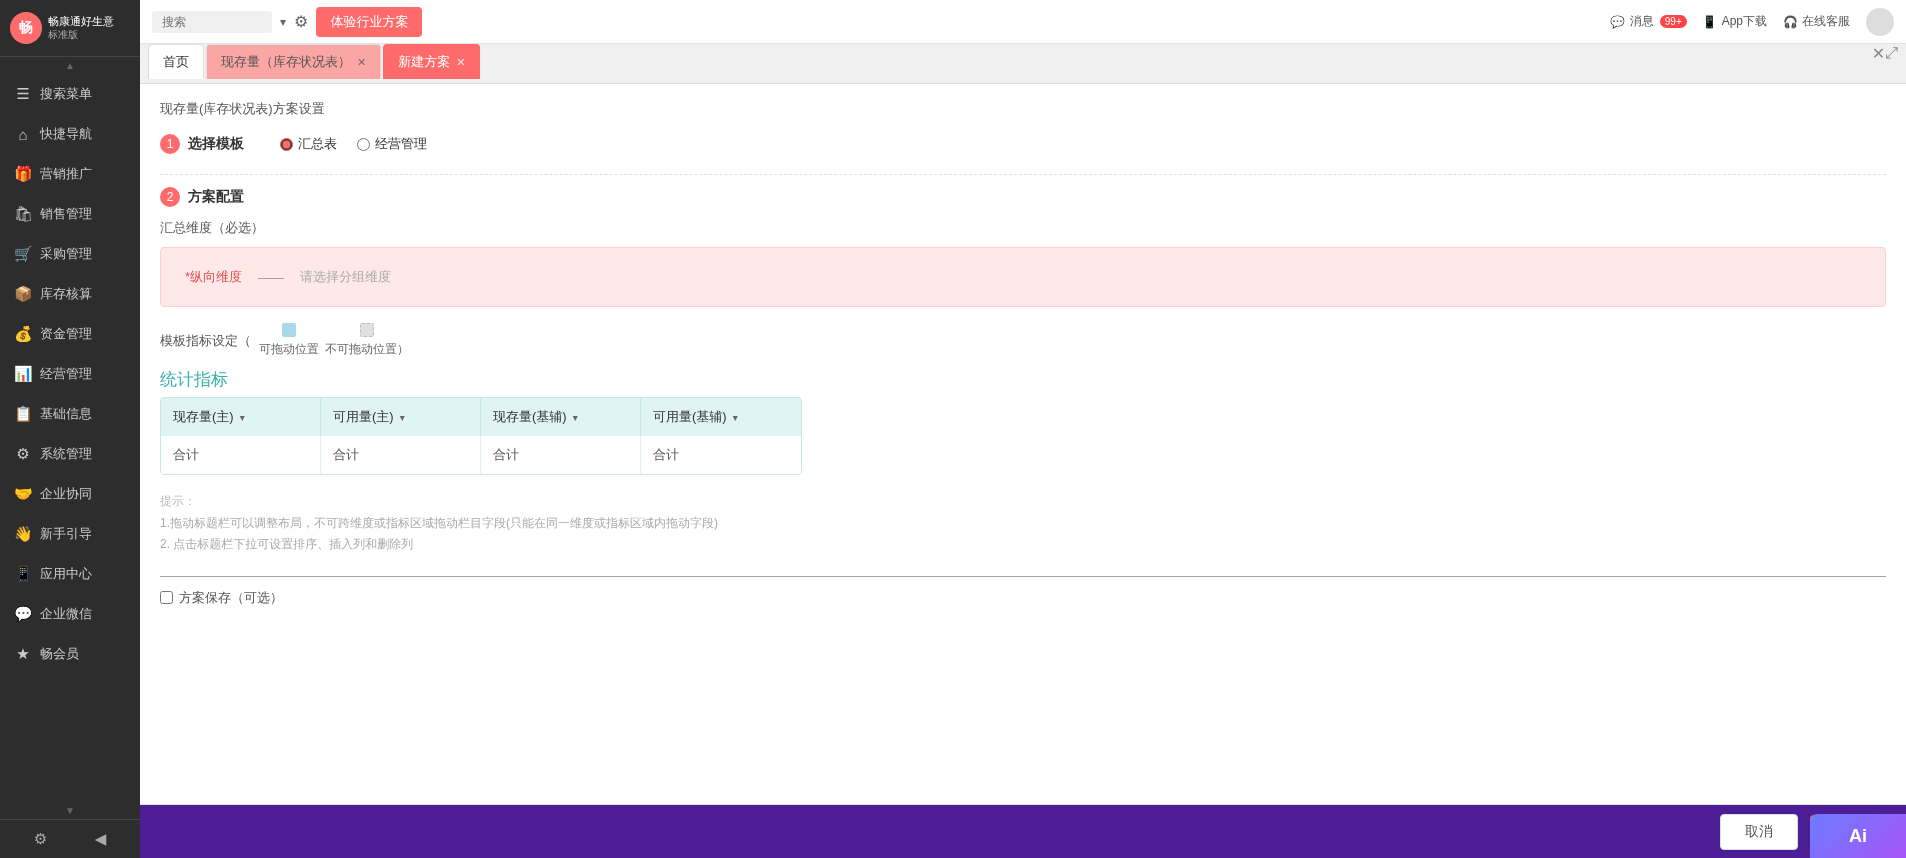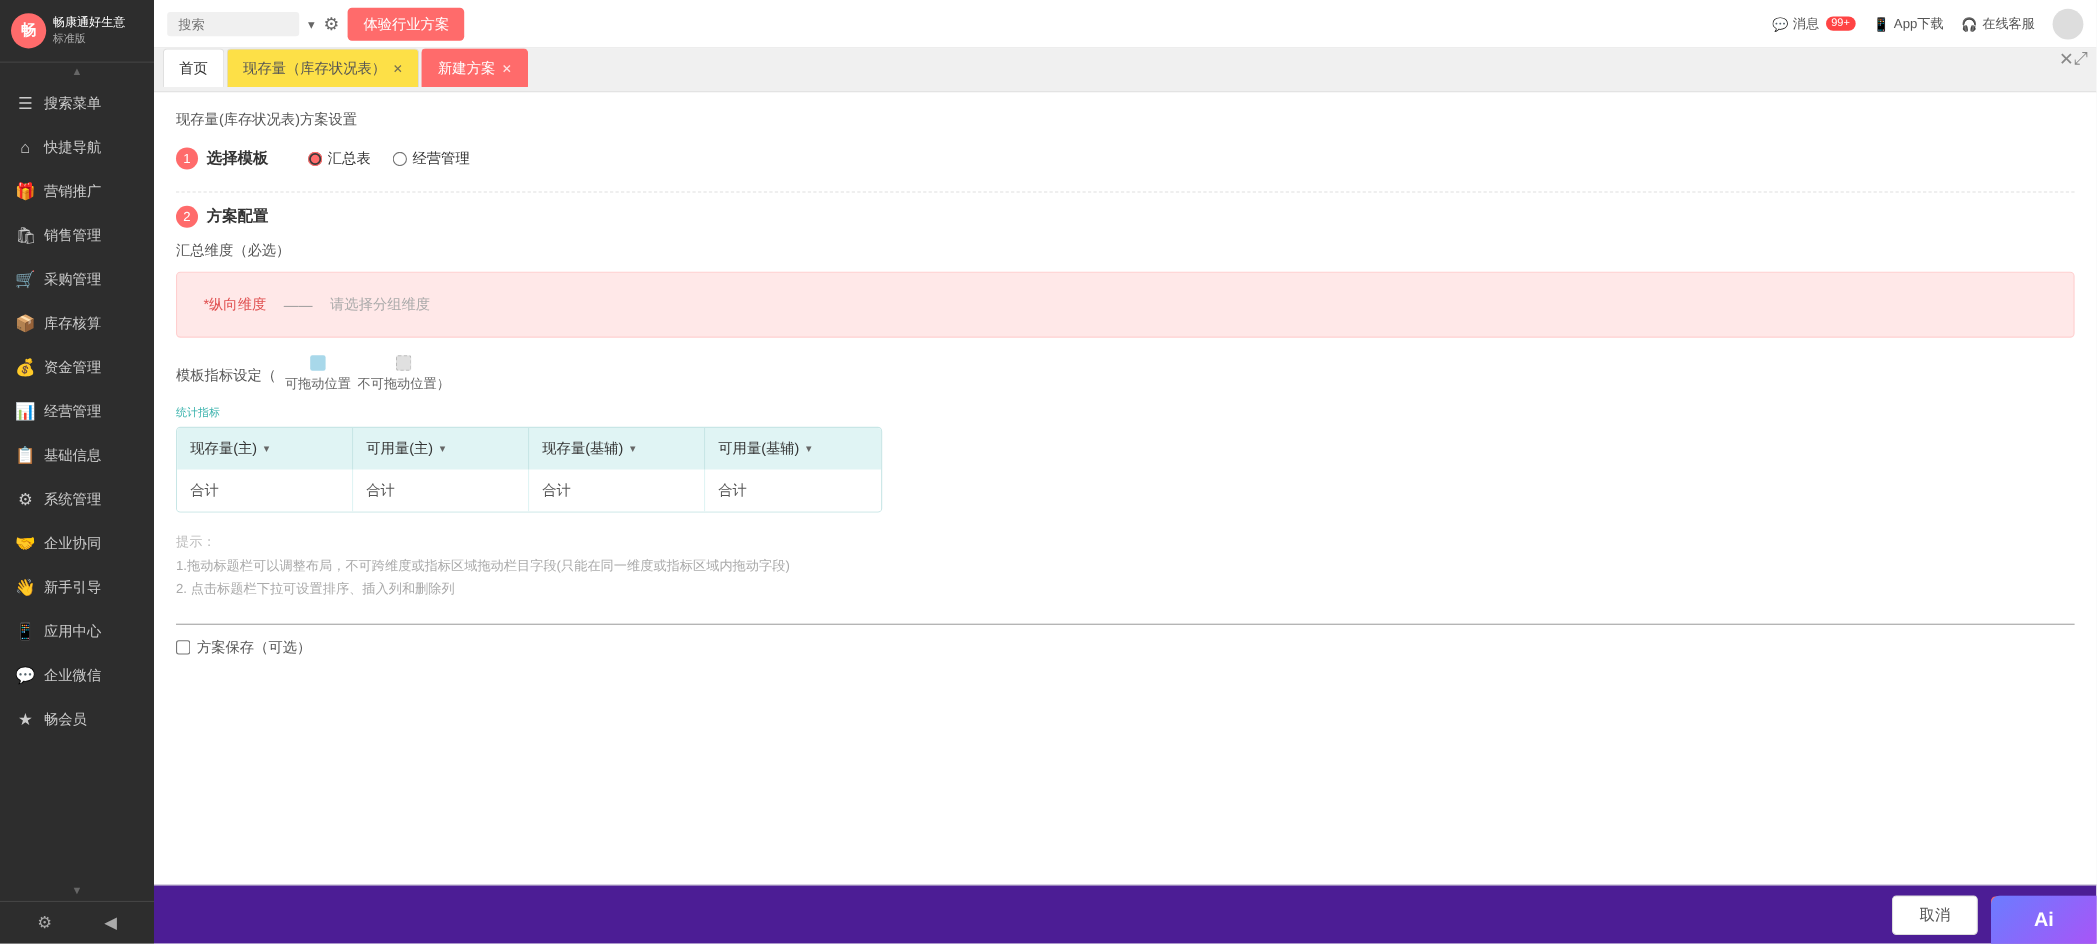--- a/index.html
+++ b/index.html
@@ -147,21 +147,21 @@
       border-bottom: 1px solid #ddd;
     }
     .tab {
       display: flex;
       align-items: center;
       gap: 6px;
       padding: 8px 14px;
       font-size: 13px;
       cursor: pointer;
       border-radius: 4px 4px 0 0;
-      background: #fde047;
+      background: #fca5a5;
       color: #555;
       margin-right: 2px;
       border: 1px solid #ddd;
       border-bottom: none;
     }
     .tab.active {
       background: #ff6b6b;
       color: #fff;
       border-color: #ff6b6b;
     }
@@ -301,21 +301,21 @@
     .legend-box-gray {
       width: 14px;
       height: 14px;
       background: #e0e0e0;
       border: 1px dashed #bbb;
       border-radius: 2px;
     }
 
     
     .stat-section-label {
-      font-size: 10px;
+      font-size: 17px;
       color: #38b2ac;
       margin-bottom: 6px;
       font-weight: 500;
     }
 
     
     .indicator-table {
       border: 1px solid #c8e6e6;
       border-radius: 4px;
       overflow: hidden;

